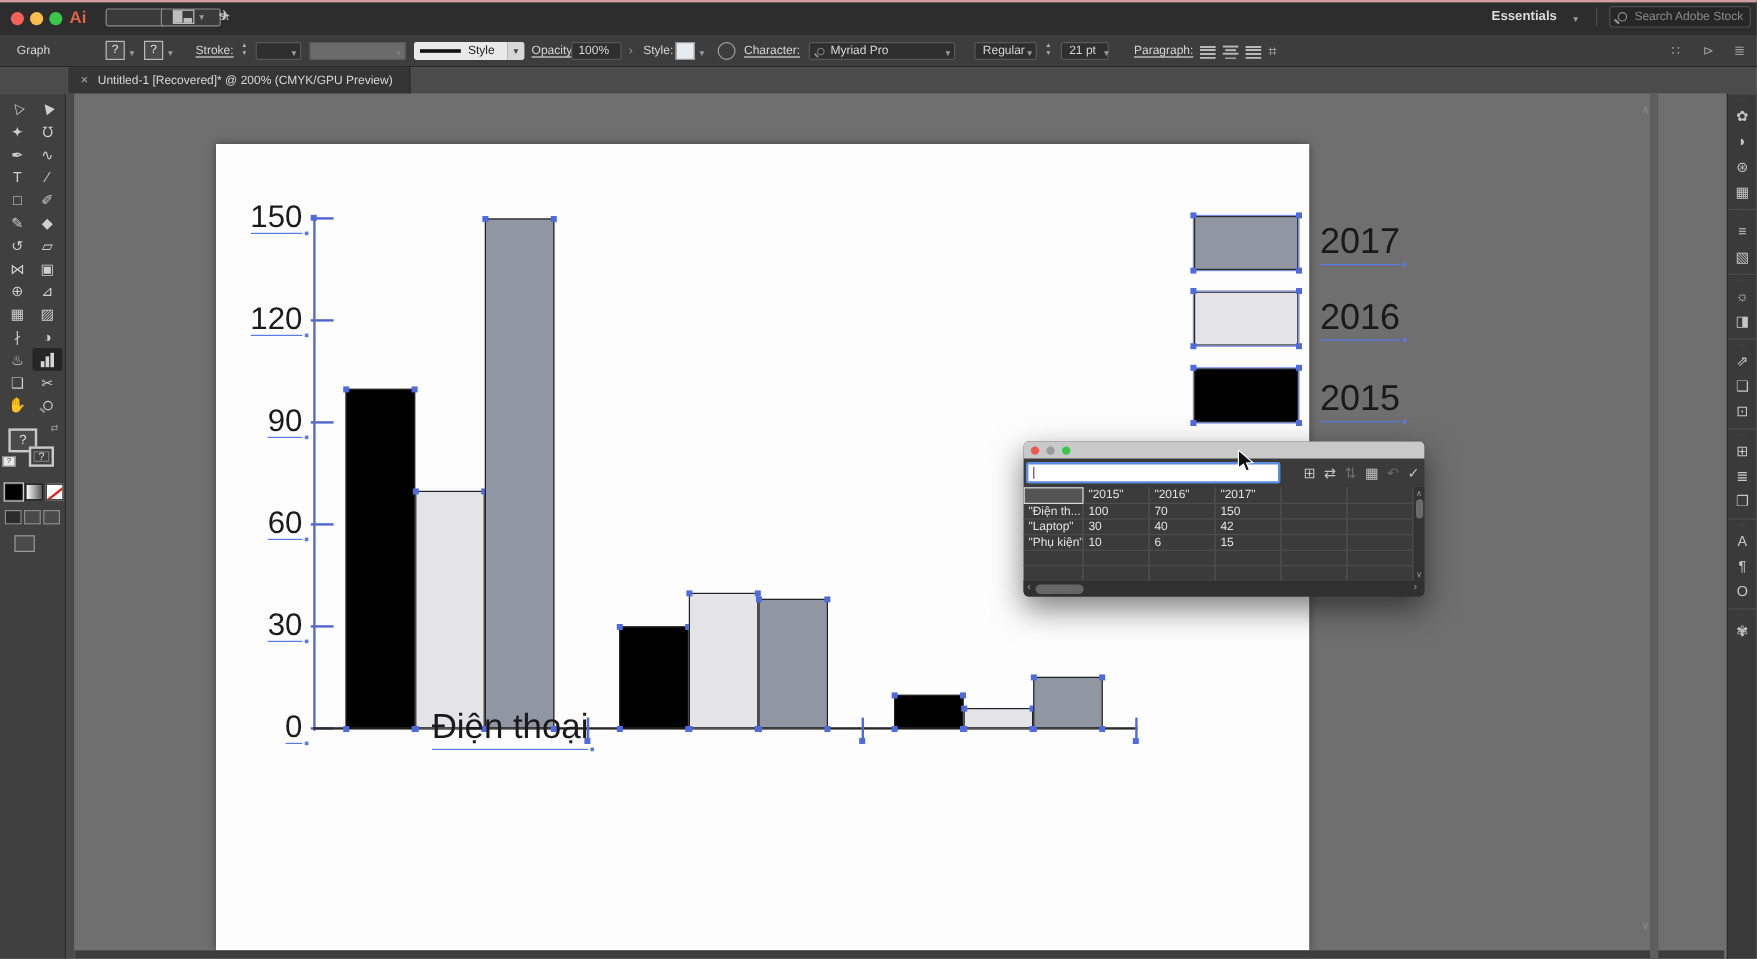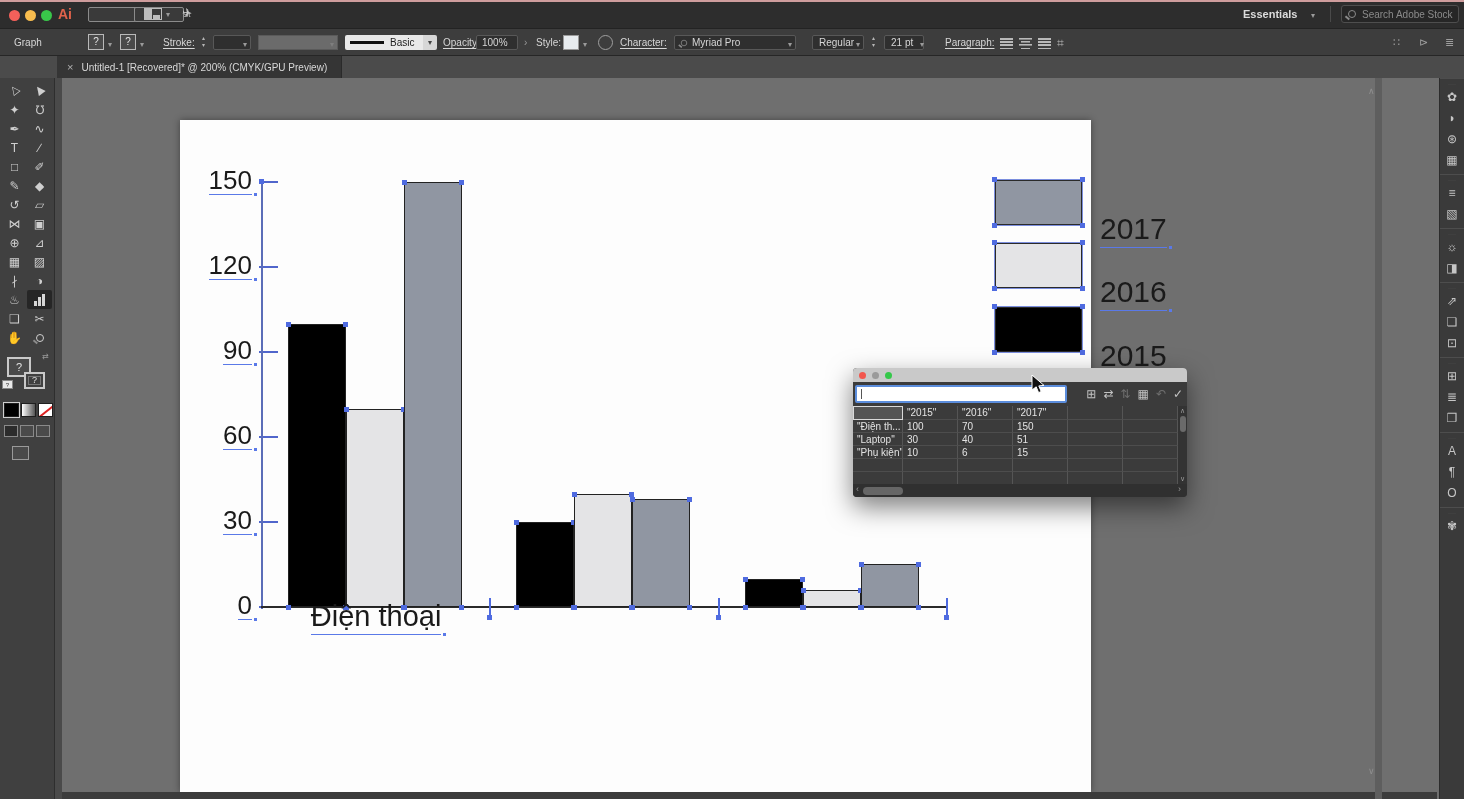--- a/index.html
+++ b/index.html
@@ -125,21 +125,21 @@
   .sel-underline::after { content:""; position:absolute; right:-5px; bottom:-2px; width:3px; height:3px; background:#5a79e8; }
   .ytick { position:absolute; height:2px; width:19px; background:#5166cc; }
   #vaxis { position:absolute; width:2px; background:#5b6db8; }
   #haxis { position:absolute; height:2px; background:#2b2b2b; }
   .gtick { position:absolute; width:2px; height:18px; background:#4f6be0; }
   .bar { position:absolute; border:1px solid #222; }
   .dot { position:absolute; width:5px; height:5px; background:#4f6be0; }
   .cat { position:absolute; text-align:center; font-size:29px; }
   .cat span, .leg-label span, .ylab span { display:inline-block; }
   .leg-swatch { position:absolute; border:1px solid #2a2a2a; outline:1px solid #7b8ede; }
-  .leg-label { position:absolute; font-size:30px; display:flex; align-items:center;margin-top:27px; }
+  .leg-label { position:absolute; font-size:30px; display:flex; align-items:center; }
 
   
   #data-window { position:absolute; left:791px; top:290px; width:334px; height:129px; border-radius:4px;
                  background:#3b3b3b; box-shadow:0 10px 26px rgba(0,0,0,.5); font-size:10px; }
   #dw-title { position:absolute; left:0; top:0; width:334px; height:14px; background:#c9c9c9; border-radius:4px 4px 0 0; }
   #dw-title .tl { top:4px; width:7px; height:7px; }
   #dwl-red { left:6px; background:#f2564d; } #dwl-gray { left:19px; background:#9a9a9a; } #dwl-grn { left:32px; background:#35c84a; }
   #dw-entry { position:absolute; left:2px; top:17px; width:212px; height:18px; background:#fff;
               border:2px solid #5b8ddc; border-radius:2px; }
   #dw-caret { position:absolute; left:4px; top:2px; width:1px; height:10px; background:#555; }
@@ -215,21 +215,21 @@
     <span class="dd-dark" style="left:213px;width:38px">
       <span></span>
     </span>
     <span class="cb-chev" style="left:243px">▾</span>
     <span class="dd-gray" style="left:258px;width:80px">
       <span></span>
     </span>
     <span class="cb-chev" style="left:330px;color:#7e7e7e">▾</span>
     <span id="stroke-style-box">
       <span class="line"></span>
-      <span>Basic</span>
+      <span>Style</span>
     </span>
     <span id="stroke-style-chev">▾</span>
     <span class="cb cb-underline" style="left:443px">Opacity:</span>
     <span class="dd-dark" id="opacity-box">
       <span>100%</span>
     </span>
     <span class="cb" style="left:524px;color:#9a9a9a">›</span>
     <span class="cb" style="left:536px">Style:</span>
     <span id="style-swatch"></span>
     <span class="cb-chev" style="left:583px">▾</span>
@@ -413,21 +413,21 @@
             <div class="bar" style="left: 166px; top: 289px; width: 58px; height: 198px; background: rgb(228, 228, 230);"></div>
             <span class="dot" style="left: 164px; top: 287px;"></span>
             <span class="dot" style="left: 221px; top: 287px;"></span>
             <span class="dot" style="left: 164px; top: 485px;"></span>
             <span class="dot" style="left: 221px; top: 485px;"></span>
             <div class="bar" style="left: 224px; top: 62px; width: 58px; height: 425px; background: rgb(144, 150, 162);"></div>
             <span class="dot" style="left: 222px; top: 60px;"></span>
             <span class="dot" style="left: 279px; top: 60px;"></span>
             <span class="dot" style="left: 222px; top: 485px;"></span>
             <span class="dot" style="left: 279px; top: 485px;"></span>
-            <div class="cat" style="left: 82px; width: 228.33px; top: 480px;"><span class="sel-underline">Điện thoại</span></div>
+            <div class="cat" style="left: 82px; width: 228.33px; top: 470px; text-align: right;"><span class="sel-underline">Điện thoại</span></div>
             <div class="bar" style="left: 336px; top: 402px; width: 58px; height: 85px; background: rgb(0, 0, 0);"></div>
             <span class="dot" style="left: 334px; top: 400px;"></span>
             <span class="dot" style="left: 391px; top: 400px;"></span>
             <span class="dot" style="left: 334px; top: 485px;"></span>
             <span class="dot" style="left: 391px; top: 485px;"></span>
             <div class="bar" style="left: 394px; top: 374px; width: 58px; height: 113px; background: rgb(228, 228, 230);"></div>
             <span class="dot" style="left: 392px; top: 372px;"></span>
             <span class="dot" style="left: 449px; top: 372px;"></span>
             <span class="dot" style="left: 392px; top: 485px;"></span>
             <span class="dot" style="left: 449px; top: 485px;"></span>
@@ -465,21 +465,21 @@
             <span class="dot" style="left: 812px; top: 166px;"></span>
             <span class="dot" style="left: 900px; top: 166px;"></span>
             <div class="leg-label" style="left: 920px; top: 123px; height: 45px;">
               <span class="sel-underline">2016</span>
             </div>
             <div class="leg-swatch" style="left: 815px; top: 187px; width: 87px; height: 45px; background: rgb(0, 0, 0);"></div>
             <span class="dot" style="left: 812px; top: 184px;"></span>
             <span class="dot" style="left: 900px; top: 184px;"></span>
             <span class="dot" style="left: 812px; top: 230px;"></span>
             <span class="dot" style="left: 900px; top: 230px;"></span>
-            <div class="leg-label" style="left: 920px; top: 187px; height: 45px;">
+            <div class="leg-label" style="left: 920px; top: 187px; height: 45px; align-items: flex-end;">
               <span class="sel-underline">2015</span>
             </div>
           </div>
       </div>
 
       <div id="data-window">
         <div id="dw-title">
           <span class="tl" id="dwl-red"></span>
           <span class="tl" id="dwl-gray"></span>
           <span class="tl" id="dwl-grn"></span>
@@ -510,21 +510,21 @@
               <div class="dw-cell" style="width: 55px;">100</div>
               <div class="dw-cell" style="width: 55px;">70</div>
               <div class="dw-cell" style="width: 55px;">150</div>
               <div class="dw-cell" style="width: 55px;"></div>
               <div class="dw-cell" style="width: 55px;"></div>
             </div>
             <div class="dw-row">
               <div class="dw-cell" style="width: 50px;">"Laptop"</div>
               <div class="dw-cell" style="width: 55px;">30</div>
               <div class="dw-cell" style="width: 55px;">40</div>
-              <div class="dw-cell" style="width: 55px;">51</div>
+              <div class="dw-cell" style="width: 55px;">42</div>
               <div class="dw-cell" style="width: 55px;"></div>
               <div class="dw-cell" style="width: 55px;"></div>
             </div>
             <div class="dw-row">
               <div class="dw-cell" style="width: 50px;">"Phụ kiện"</div>
               <div class="dw-cell" style="width: 55px;">10</div>
               <div class="dw-cell" style="width: 55px;">6</div>
               <div class="dw-cell" style="width: 55px;">15</div>
               <div class="dw-cell" style="width: 55px;"></div>
               <div class="dw-cell" style="width: 55px;"></div>

